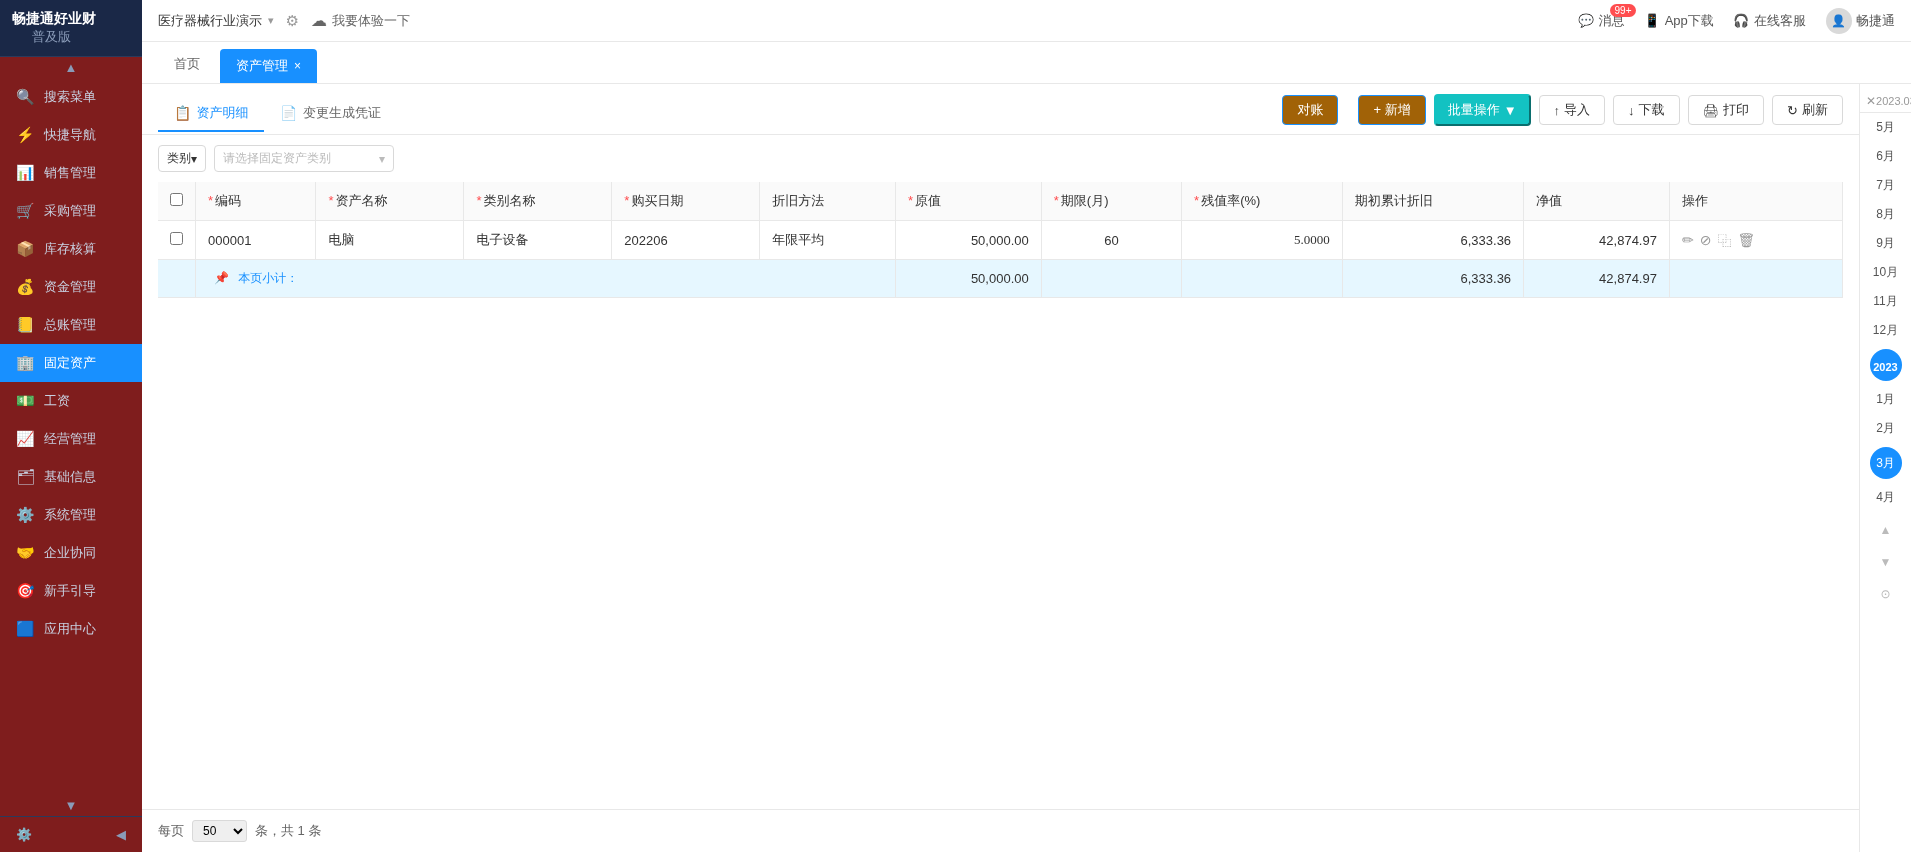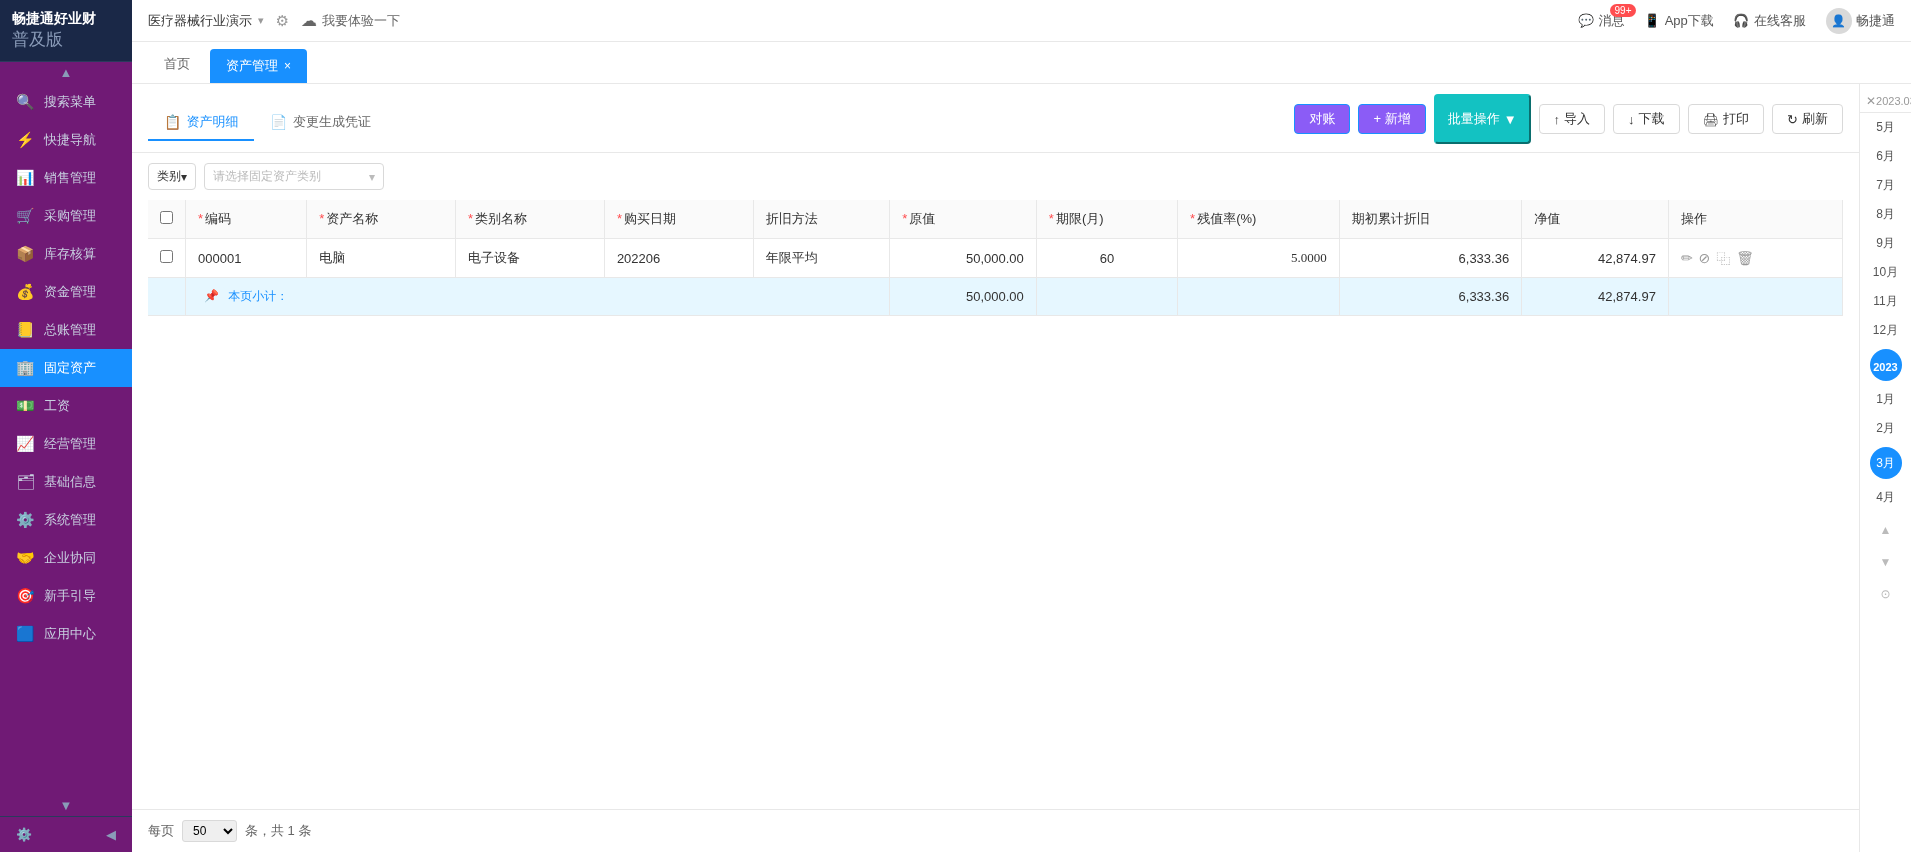--- a/index.html
+++ b/index.html
@@ -1,40 +1,41 @@
 <!DOCTYPE html>
 <html><head>
   <meta charset="utf-8">
   <style>
     * { box-sizing: border-box; margin: 0; padding: 0; }
     body { font-family: 'Microsoft YaHei', Arial, sans-serif; font-size: 13px; background: #f0f2f5; display: flex; height: 852px; overflow: hidden; }
 
     
     .sidebar {
-      width: 132px;
-      background: #701a75;
+      width: 142px;
+      background: #7f1d1d;
       color: #c8d0e0;
       display: flex;
       flex-direction: column;
       flex-shrink: 0;
       height: 100%;
     }
     .sidebar-logo {
       padding: 10px 12px;
       background: #1a2847;
       border-bottom: 1px solid #2a3a5c;
     }
     .sidebar-logo .logo-text {
       color: #fff;
       font-size: 14px;
       font-weight: bold;
     }
     .sidebar-logo .logo-sub {
       color: #8a9bb8;
-      font-size: 17px;
+      font-size: 13px;
+      margin-left: 20px;
     }
     .sidebar-scroll-up, .sidebar-scroll-down {
       display: flex; justify-content: center; padding: 3px 0; cursor: pointer; color: #8a9bb8;
     }
     .sidebar-nav {
       flex: 1;
       overflow-y: auto;
       overflow-x: hidden;
     }
     .sidebar-nav::-webkit-scrollbar { width: 0; }
@@ -236,26 +237,26 @@
       border-radius: 4px;
       border: 1px solid #d9d9d9;
       font-size: 13px;
       cursor: pointer;
       display: flex;
       align-items: center;
       gap: 4px;
       background: #fff;
       color: #333;
     }
-    .btn-primary { background: #8b5cf6; color: #fff; border-color: #1890ff; }
+    .btn-primary { background: #a16207; color: #fff; border-color: #1890ff; margin-left: 12px; }
     .btn-batch {
       background: #13c2c2;
       color: #fff;
       border-color: #13c2c2;
-      padding: 14px 12px;
+      padding: 5px 12px;
       border-radius: 4px;
       font-size: 13px;
       cursor: pointer;
       display: flex;
       align-items: center;
       gap: 4px;
     }
 
     
     .table-wrap {

